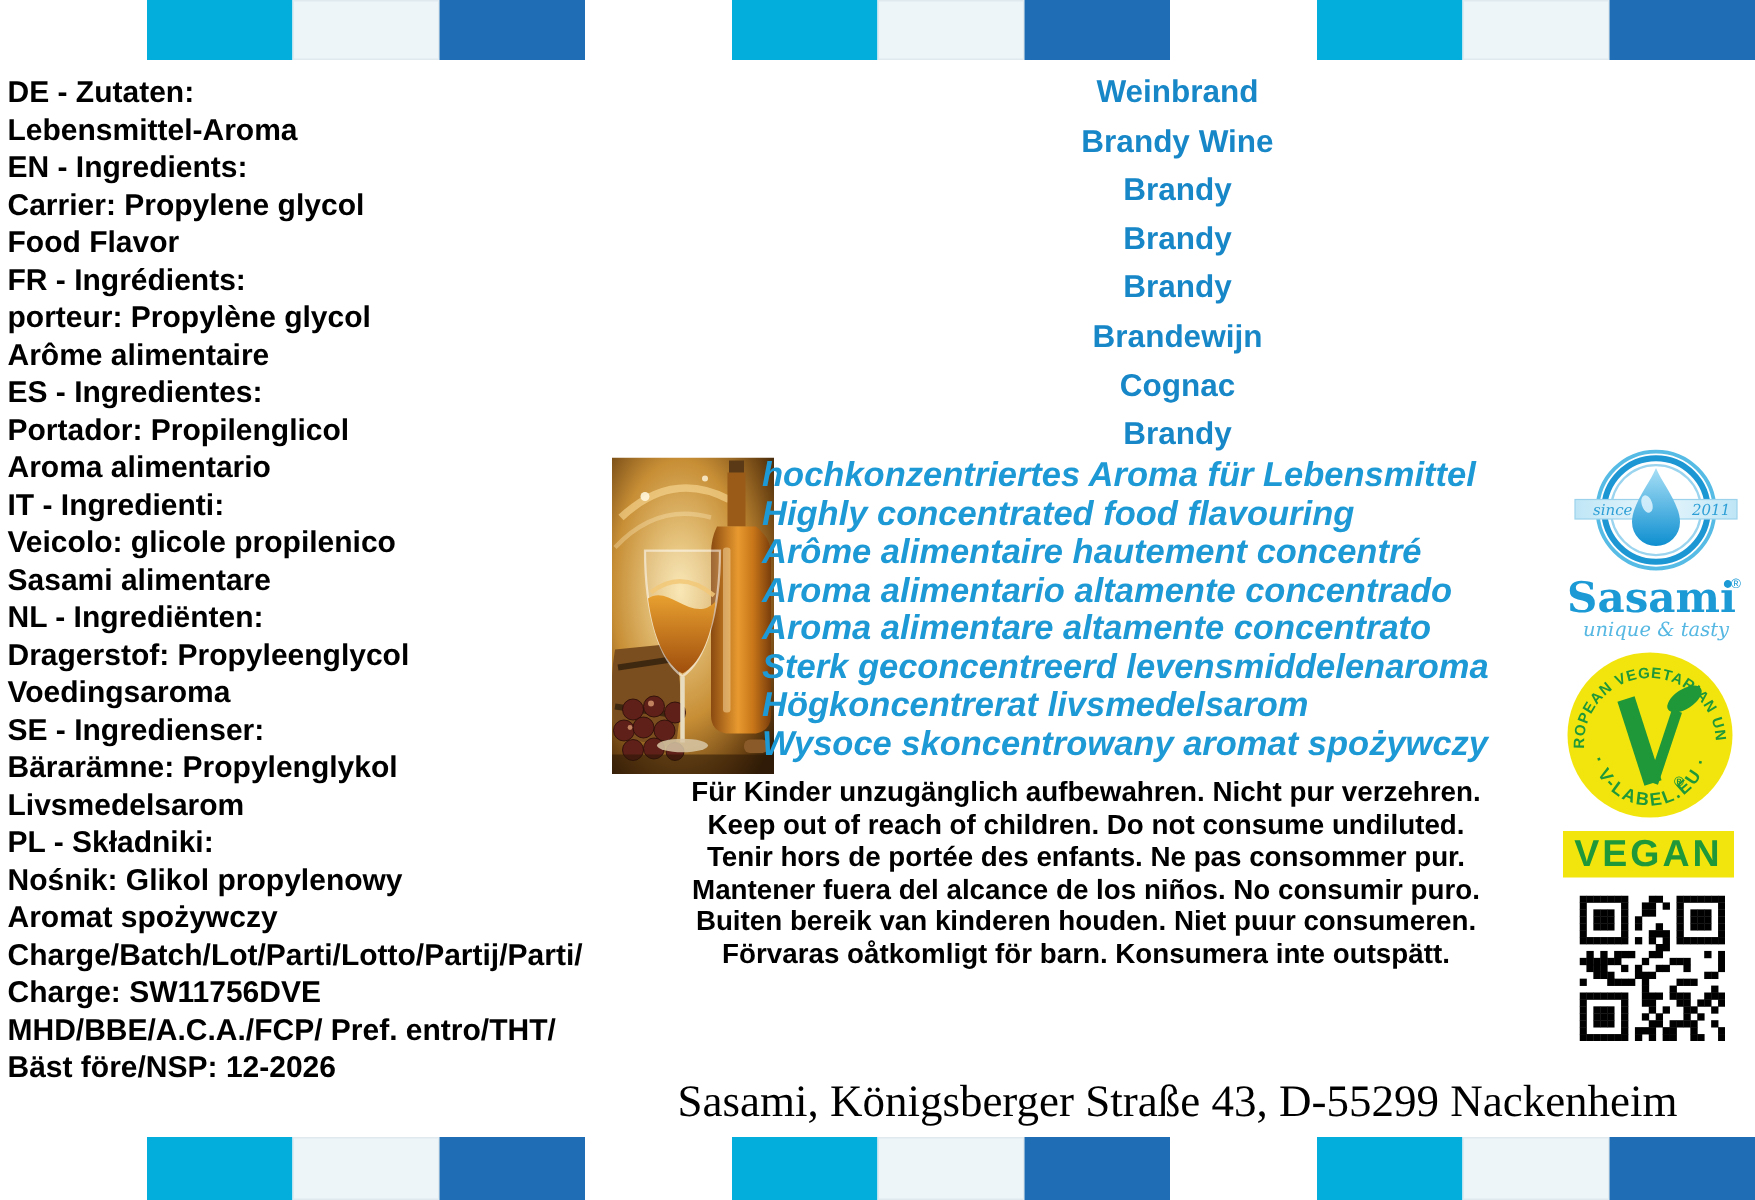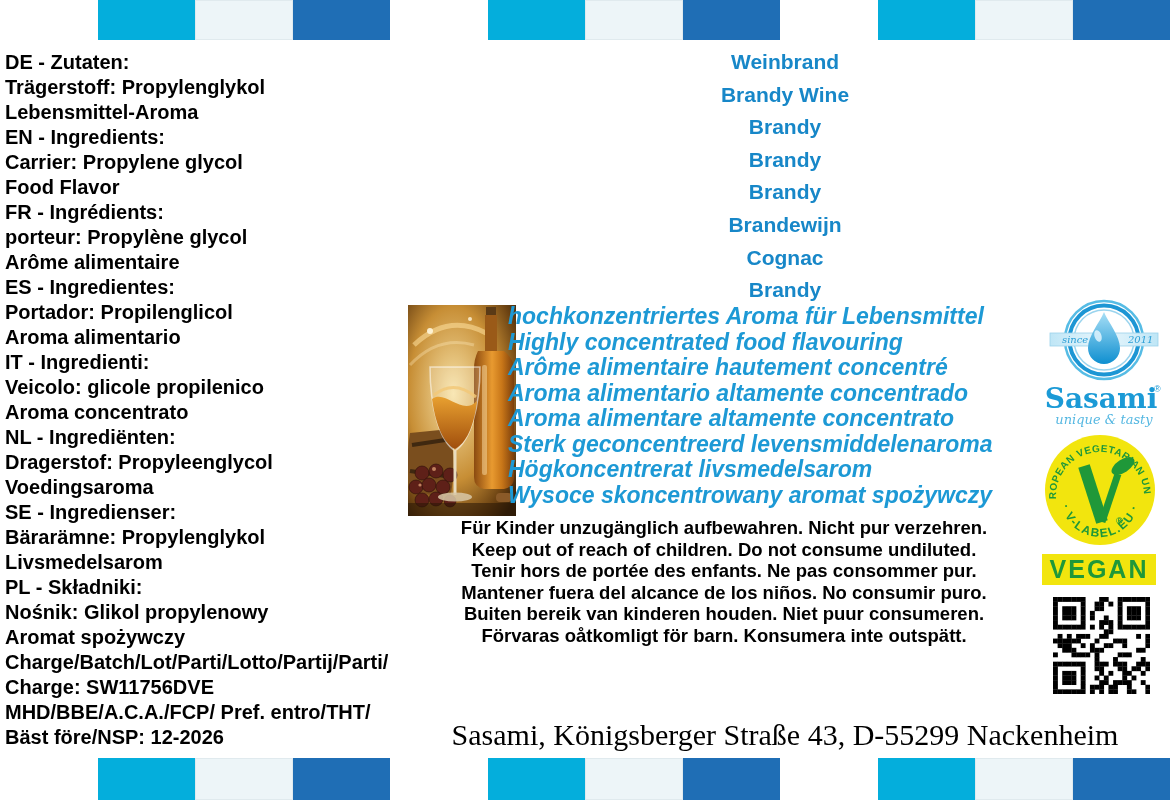--- a/index.html
+++ b/index.html
@@ -69,34 +69,33 @@
       <div class="seg l"></div>
       <div class="seg d"></div>
     <div class="seg w"></div>
       <div class="seg c"></div>
       <div class="seg l"></div>
       <div class="seg d"></div>
   </div>
 
   <div class="left-col">
       <div>DE - Zutaten:</div>
-      <div>Trägerstoff: Propylenglykol</div>
       <div>Lebensmittel-Aroma</div>
       <div>EN - Ingredients:</div>
       <div>Carrier: Propylene glycol</div>
       <div>Food Flavor</div>
       <div>FR - Ingrédients:</div>
       <div>porteur: Propylène glycol</div>
       <div>Arôme alimentaire</div>
       <div>ES - Ingredientes:</div>
       <div>Portador: Propilenglicol</div>
       <div>Aroma alimentario</div>
       <div>IT - Ingredienti:</div>
       <div>Veicolo: glicole propilenico</div>
-      <div>Aroma concentrato</div>
+      <div>Sasami alimentare</div>
       <div>NL - Ingrediënten:</div>
       <div>Dragerstof: Propyleenglycol</div>
       <div>Voedingsaroma</div>
       <div>SE - Ingredienser:</div>
       <div>Bärarämne: Propylenglykol</div>
       <div>Livsmedelsarom</div>
       <div>PL - Składniki:</div>
       <div>Nośnik: Glikol propylenowy</div>
       <div>Aromat spożywczy</div>
       <div>Charge/Batch/Lot/Parti/Lotto/Partij/Parti/</div>

